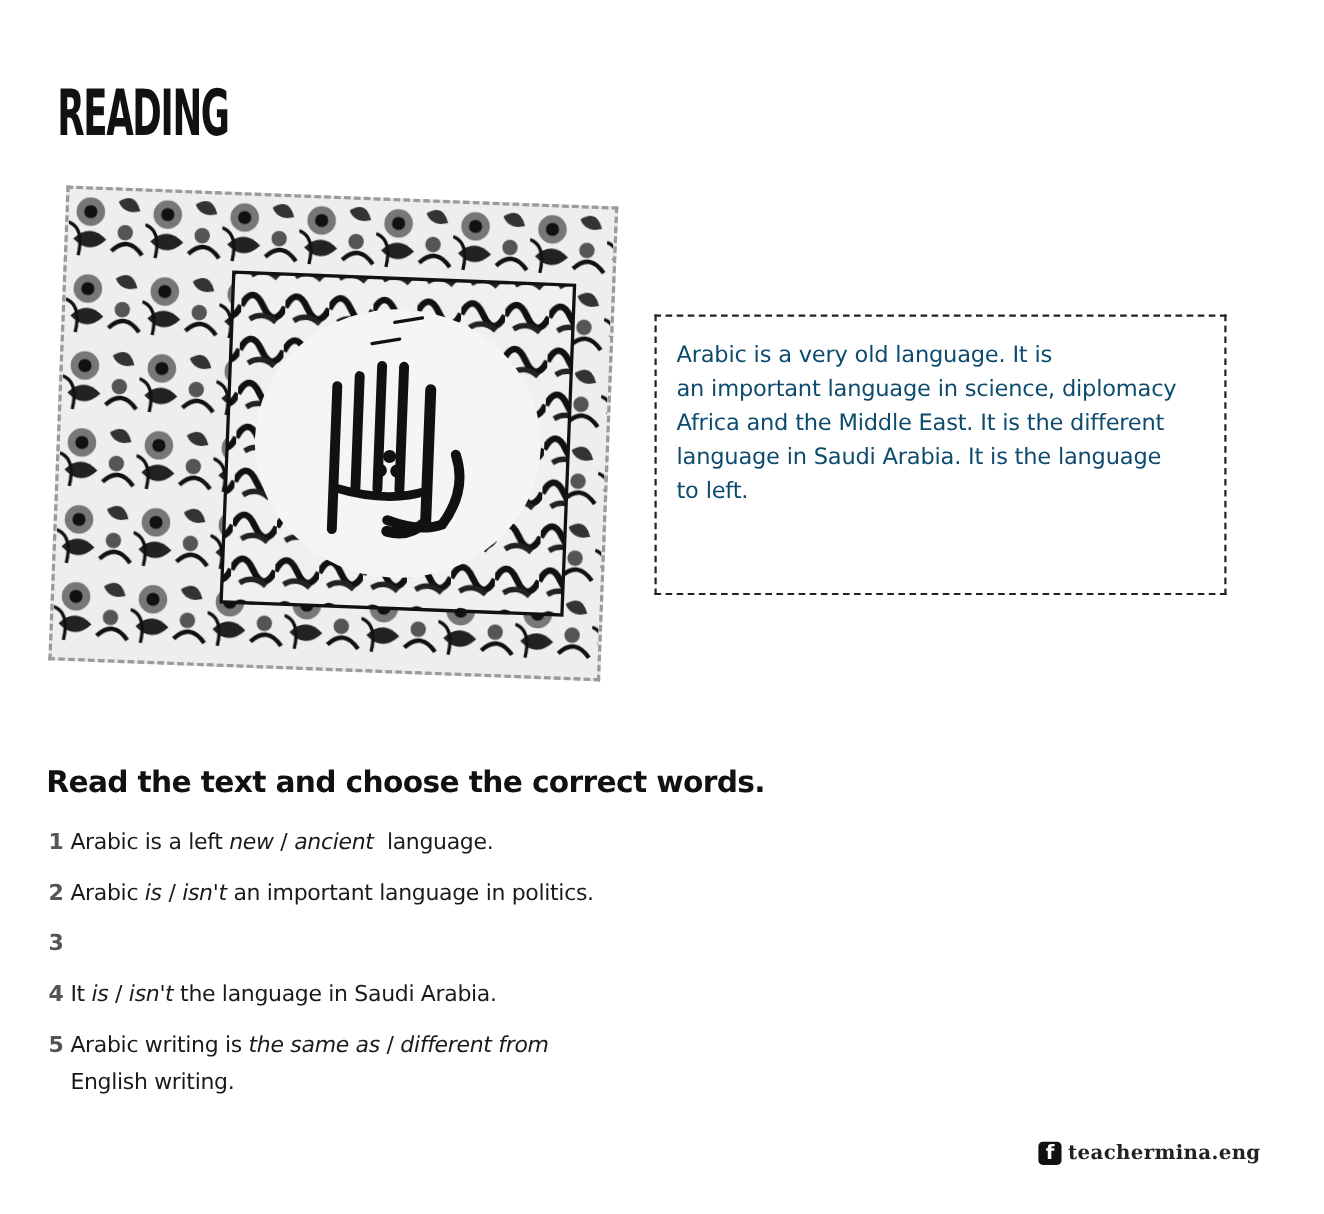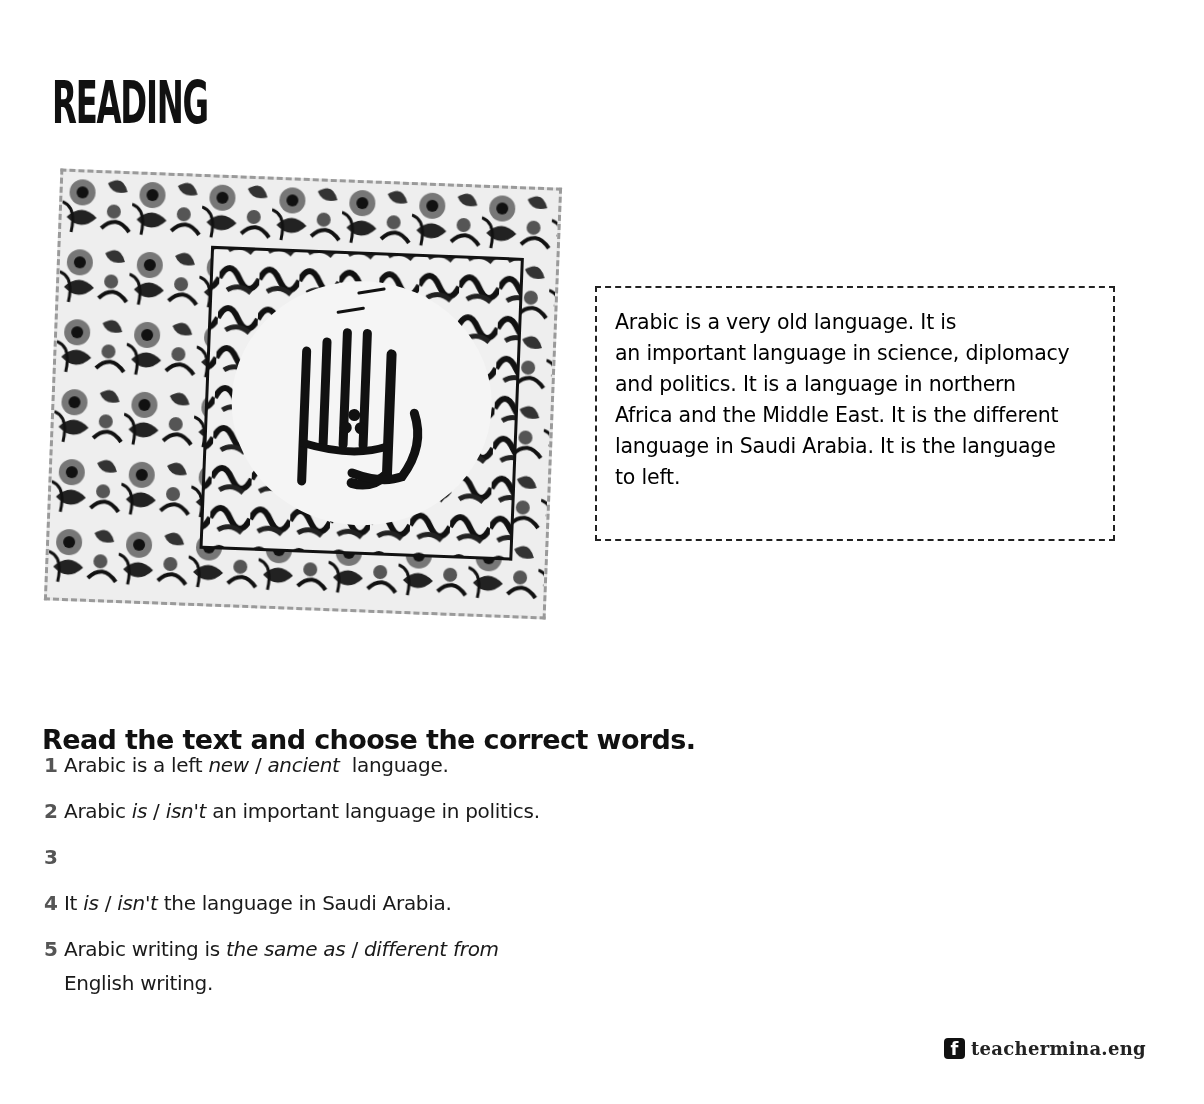--- a/index.html
+++ b/index.html
@@ -2,22 +2,22 @@
 <html><head>
   <meta charset="utf-8">
   <style>
     html, body { margin:0; padding:0; background:#ffffff; }
     body { width:1204px; height:1104px; position:relative; overflow:hidden; font-family:"DejaVu Sans", sans-serif; color:#1a1a1a; }
     .title { position:absolute; left:52px; top:74px; font-family:"DejaVu Sans Condensed","DejaVu Sans", sans-serif; font-weight:bold; font-size:58px; letter-spacing:-2px; transform:scaleX(0.62); transform-origin:left top; color:#111; line-height:1; }
     .photo-wrap { position:absolute; left:52px; top:178px; width:502px; height:432px; transform:rotate(2.2deg); transform-origin:center; }
     .photo { width:100%; height:100%; box-sizing:border-box; border:3px dashed #9a9a9a; background:#e8e8e8; position:relative; overflow:hidden; }
     .photo svg { display:block; }
     .textbox { position:absolute; left:595px; top:286px; width:520px; height:255px; box-sizing:border-box; border:2px dashed #222; padding:19px 18px; }
-    .textbox p { margin:0; font-family:"DejaVu Sans", sans-serif; font-size:20.5px; line-height:31px; color:#000000; letter-spacing:-0.2px; }
-    .instruction { position:absolute; left:42px; top:696px; font-family:"DejaVu Sans", sans-serif; font-weight:bold; font-size:27px; color:#111; letter-spacing:-0.6px;margin-top:28px; }
+    .textbox p { margin:0; font-family:"DejaVu Sans", sans-serif; font-size:20.5px; line-height:31px; color:#0c4a6e; letter-spacing:-0.2px; }
+    .instruction { position:absolute; left:42px; top:696px; font-family:"DejaVu Sans", sans-serif; font-weight:bold; font-size:27px; color:#111; letter-spacing:-0.6px; }
     .questions { position:absolute; left:44px; top:748px; width:600px; }
     .q { display:flex; font-size:20px; line-height:34px; margin-bottom:12px; color:#1a1a1a; font-family:"DejaVu Sans", sans-serif; letter-spacing:-0.3px; }
     .q .num { font-weight:bold; color:#555; width:20px; flex:0 0 20px; }
     .q .body i { font-style:italic;text-align:center; }
     .q.multi { line-height:34px; }
     .footer { position:absolute; left:944px; top:1038px; display:flex; align-items:center; gap:6px; }
     .fb { width:21px; height:21px; background:#111; border-radius:4px; color:#fff; font-weight:bold; font-size:18px; line-height:22px; text-align:center; font-family:"DejaVu Sans", sans-serif; }
     .handle { font-family:"DejaVu Serif", serif; font-weight:bold; font-size:18px; color:#222; letter-spacing:0.3px; }
   </style>
 </head>
@@ -64,21 +64,20 @@
         <circle cx="307" cy="245" r="6"></circle>
         <circle cx="300" cy="232" r="6"></circle>
       </g>
     </svg>
   </div>
 </div>
 
 <div class="textbox">
   <p>Arabic is a very old language. It is</p>
   <p>an important language in science, diplomacy</p>
-  <p>and politics. It is a language in northern</p>
   <p>Africa and the Middle East. It is the different</p>
   <p>language in Saudi Arabia. It is the language</p>
   <p>to left.</p>
 </div>
 
 <div class="instruction">Read the text and choose the correct words.</div>
 
 <div class="questions">
   <div class="q">
     <span class="num">1</span>

